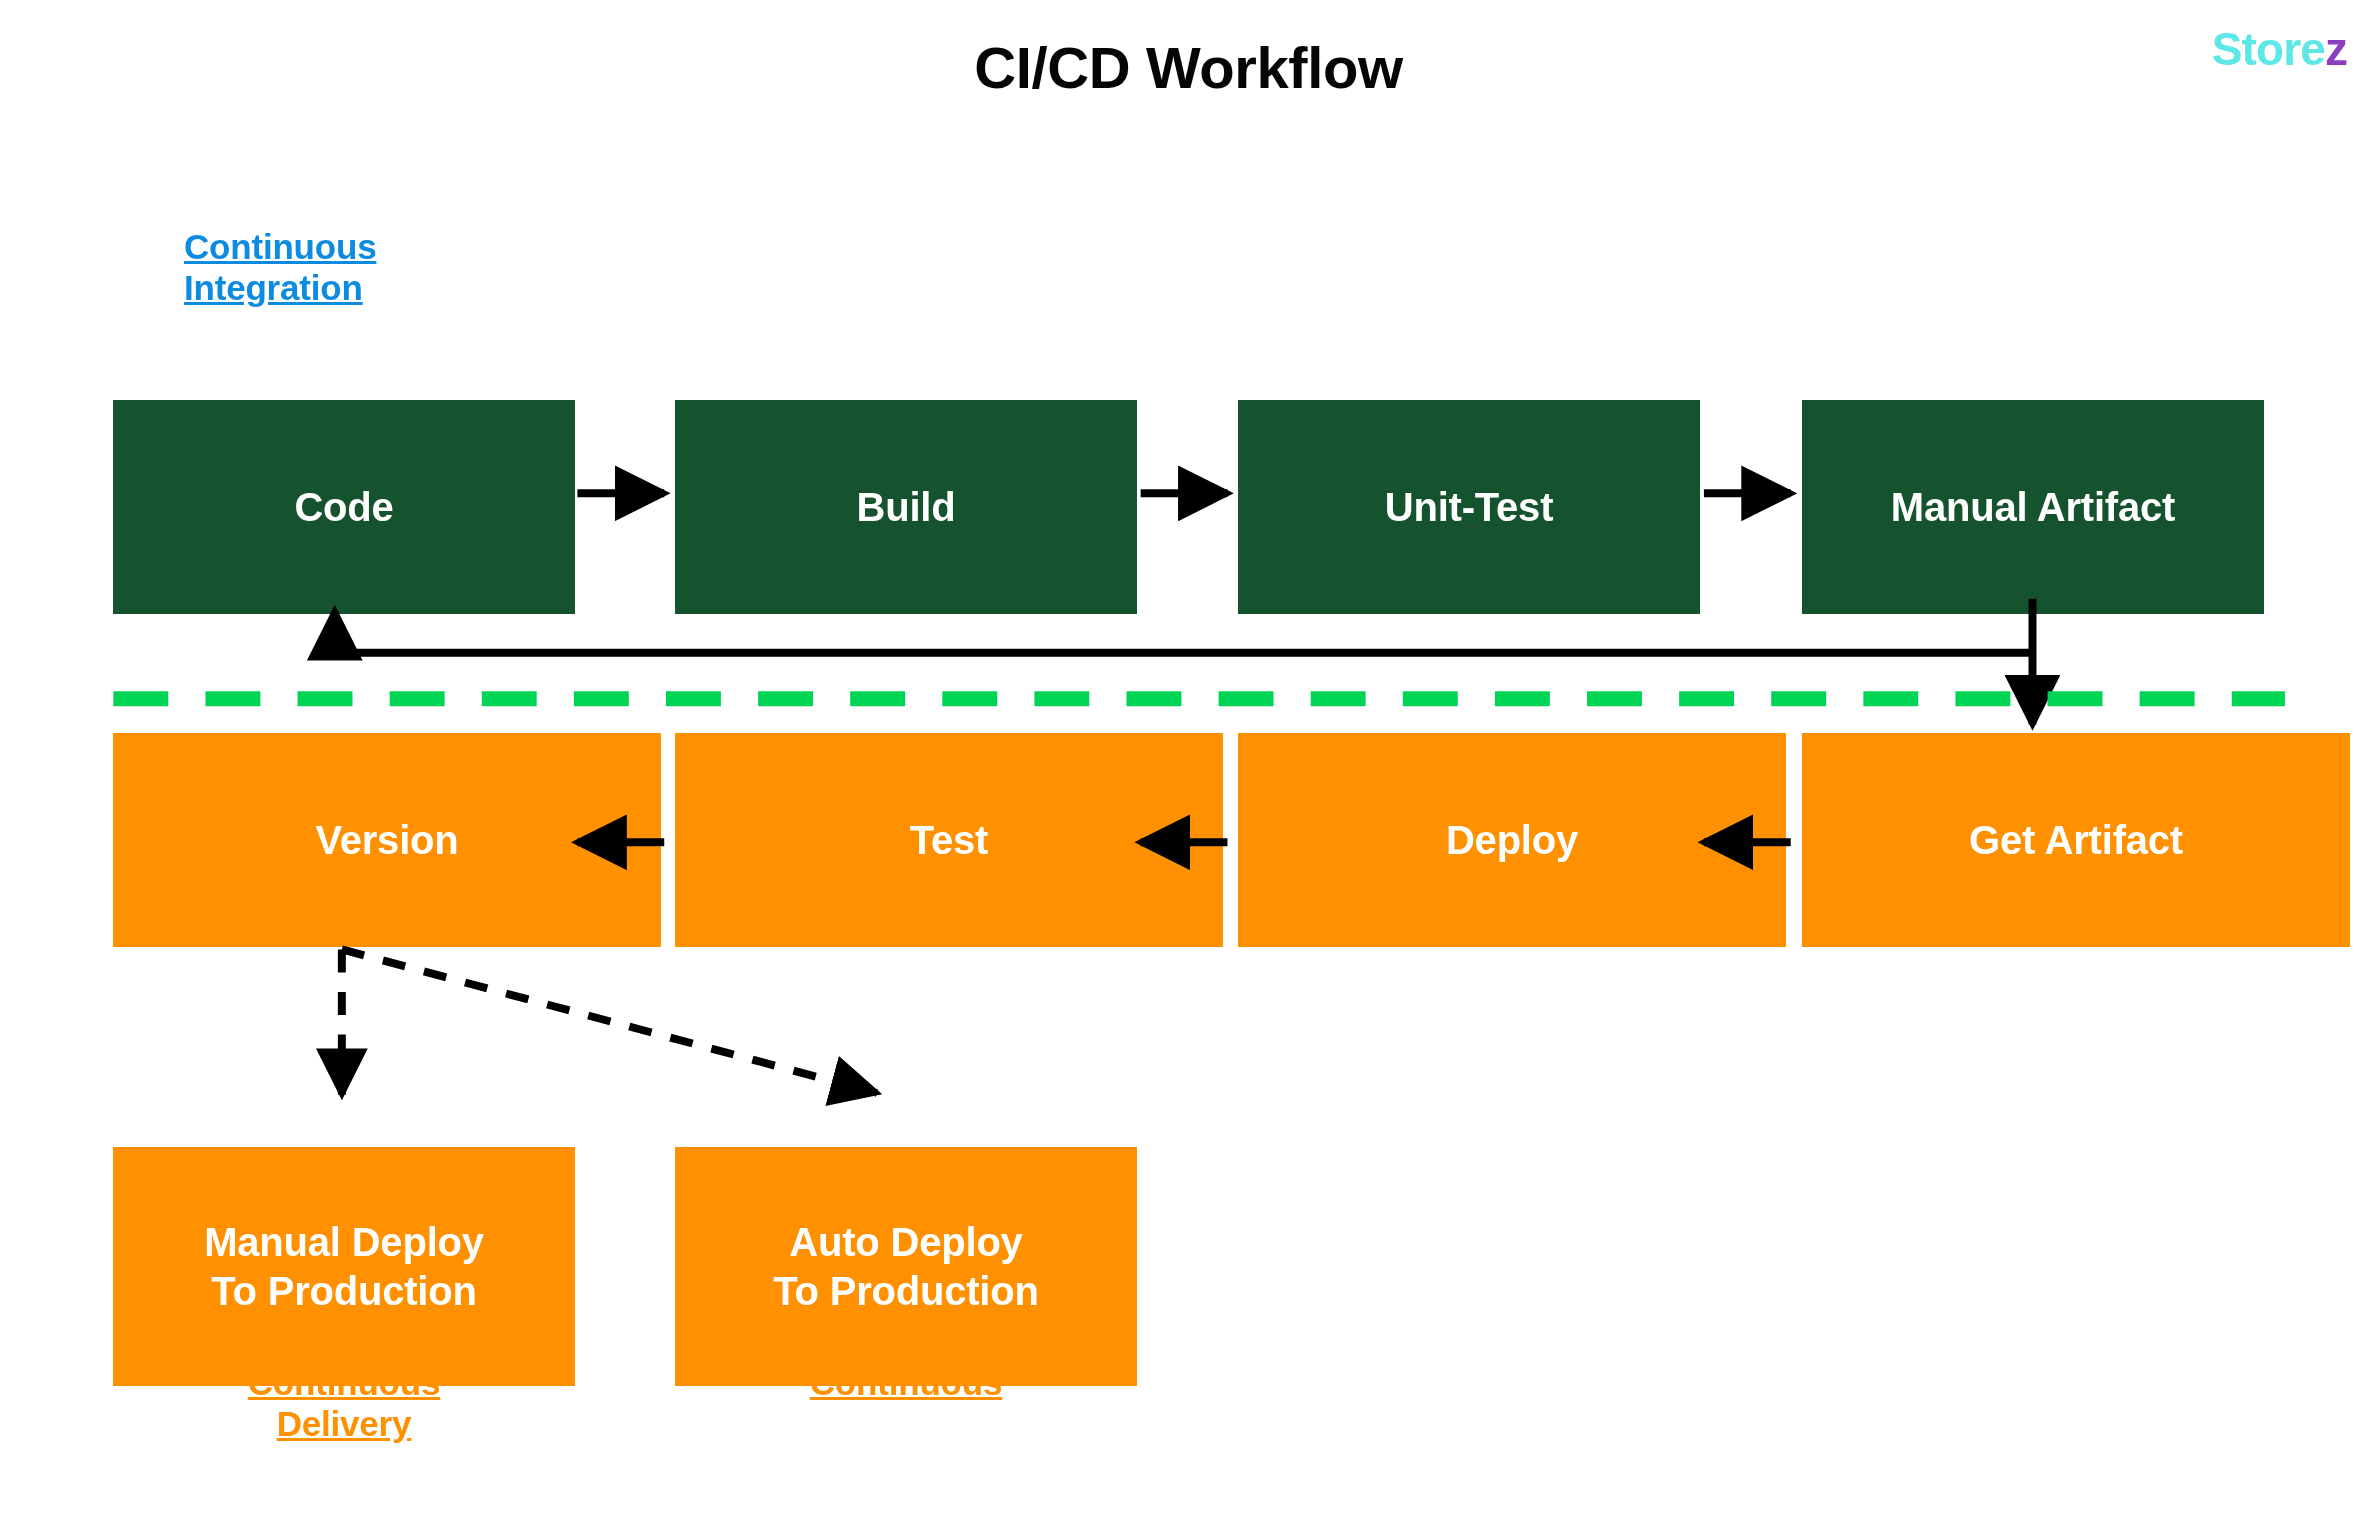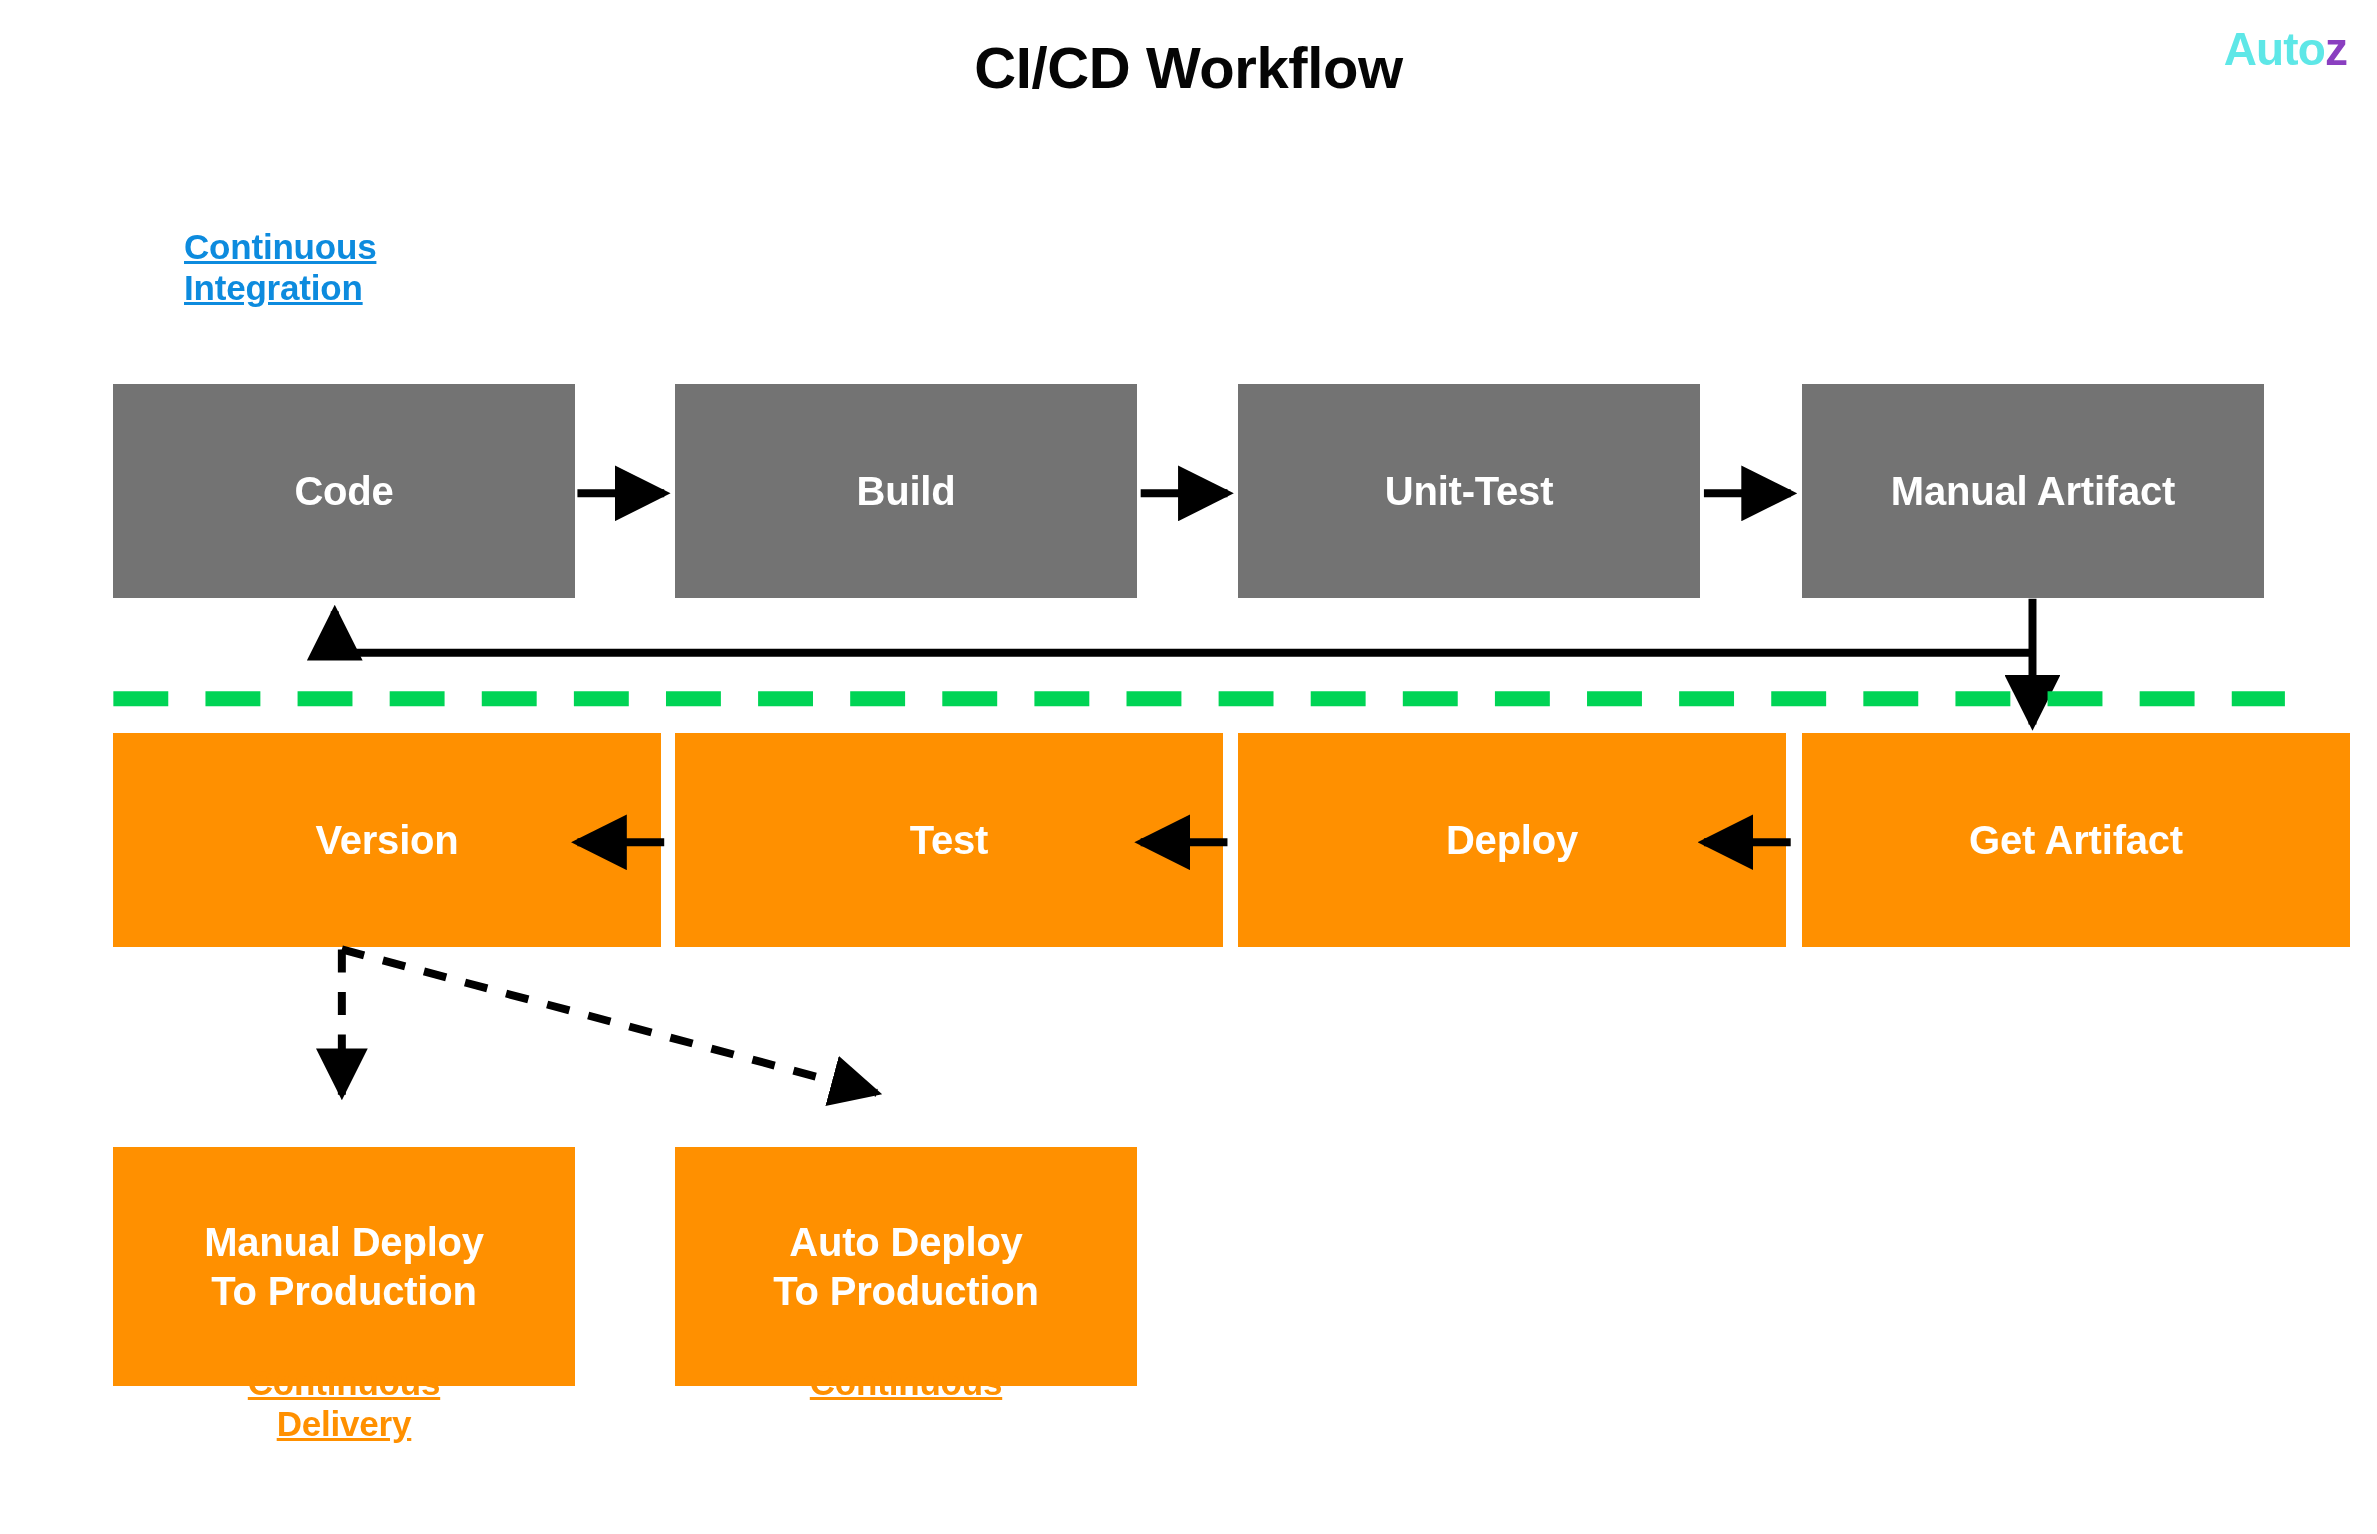--- a/index.html
+++ b/index.html
@@ -73,21 +73,21 @@
     display: flex;
     align-items: center;
     justify-content: center;
     color: #ffffff;
     font-size: 40px;
     font-weight: 700;
     text-align: center;
     line-height: 1.22;
     letter-spacing: -0.2px;
   }
-  .box.blue   { background: #737373; }
+  .box.blue   { background: #14532d; margin-top: 16px; }
   .box.orange { background: #FF9000; }
 
   .row-ci    { top: 384px; height: 214px; width: 462px; }
   .row-cd    { top: 733px; height: 214px; width: 548px; }
   .row-prod  { top: 1147px; height: 239px; width: 462px; }
 
   .col1 { left: 113px; }
   .col2 { left: 675px; }
   .col3 { left: 1238px; }
   .col4 { left: 1802px; }
@@ -102,21 +102,21 @@
     pointer-events: none;
   }
 </style>
 </head>
 <body>
 
 <div id="canvas">
 
   <div id="logo">
     <span class="logo-text">
-      <span class="logo-cyan">Auto</span><span class="logo-purple">z</span>
+      <span class="logo-cyan">Store</span><span class="logo-purple">z</span>
     </span>
   </div>
 
   <div id="title">CI/CD Workflow</div>
 
   <div class="caption blue" id="caption-ci">
     <div>Continuous</div>
     <div>Integration</div>
   </div>
 

